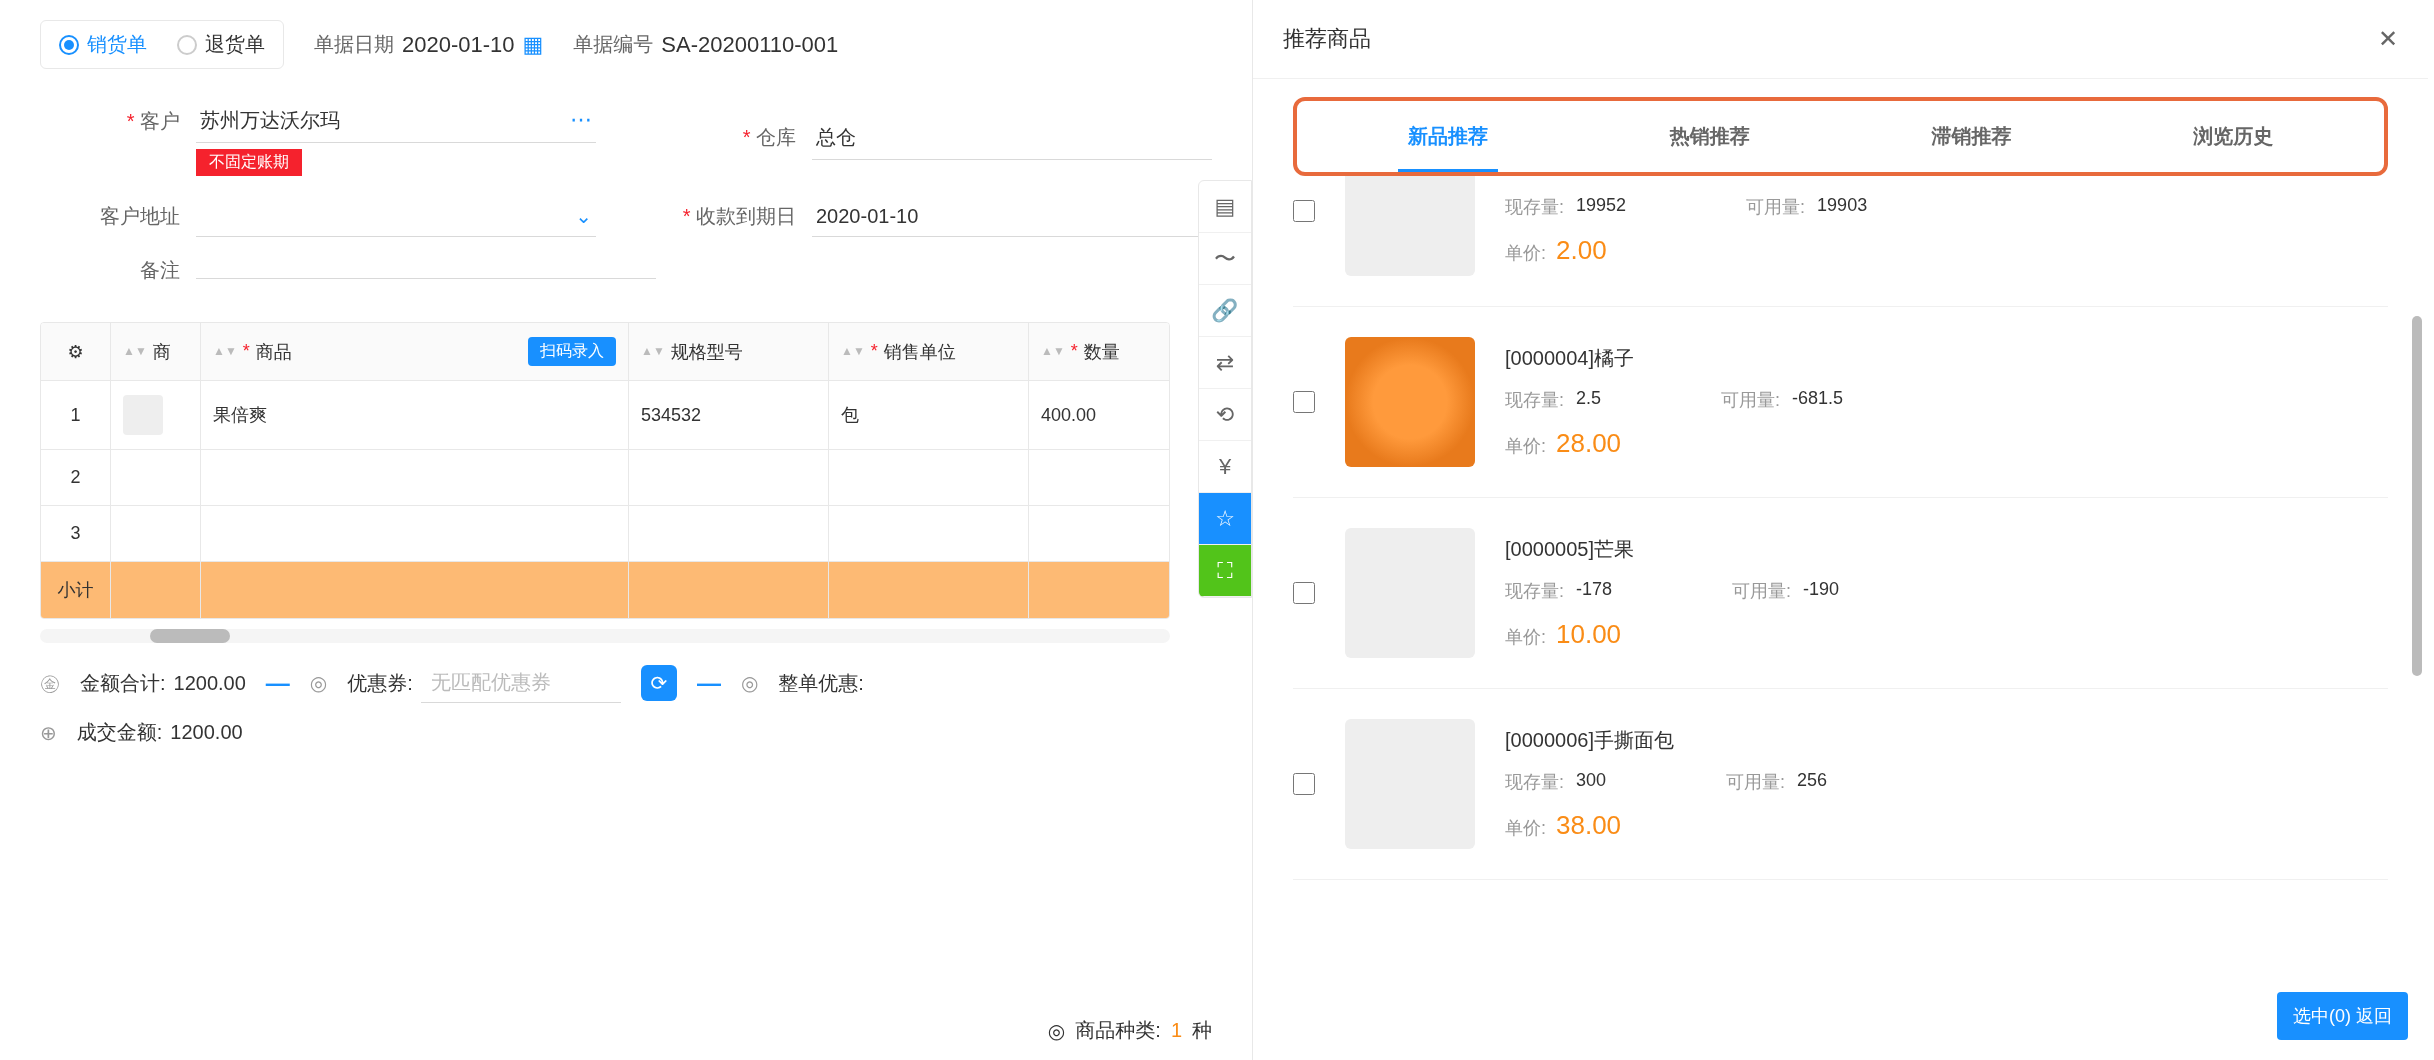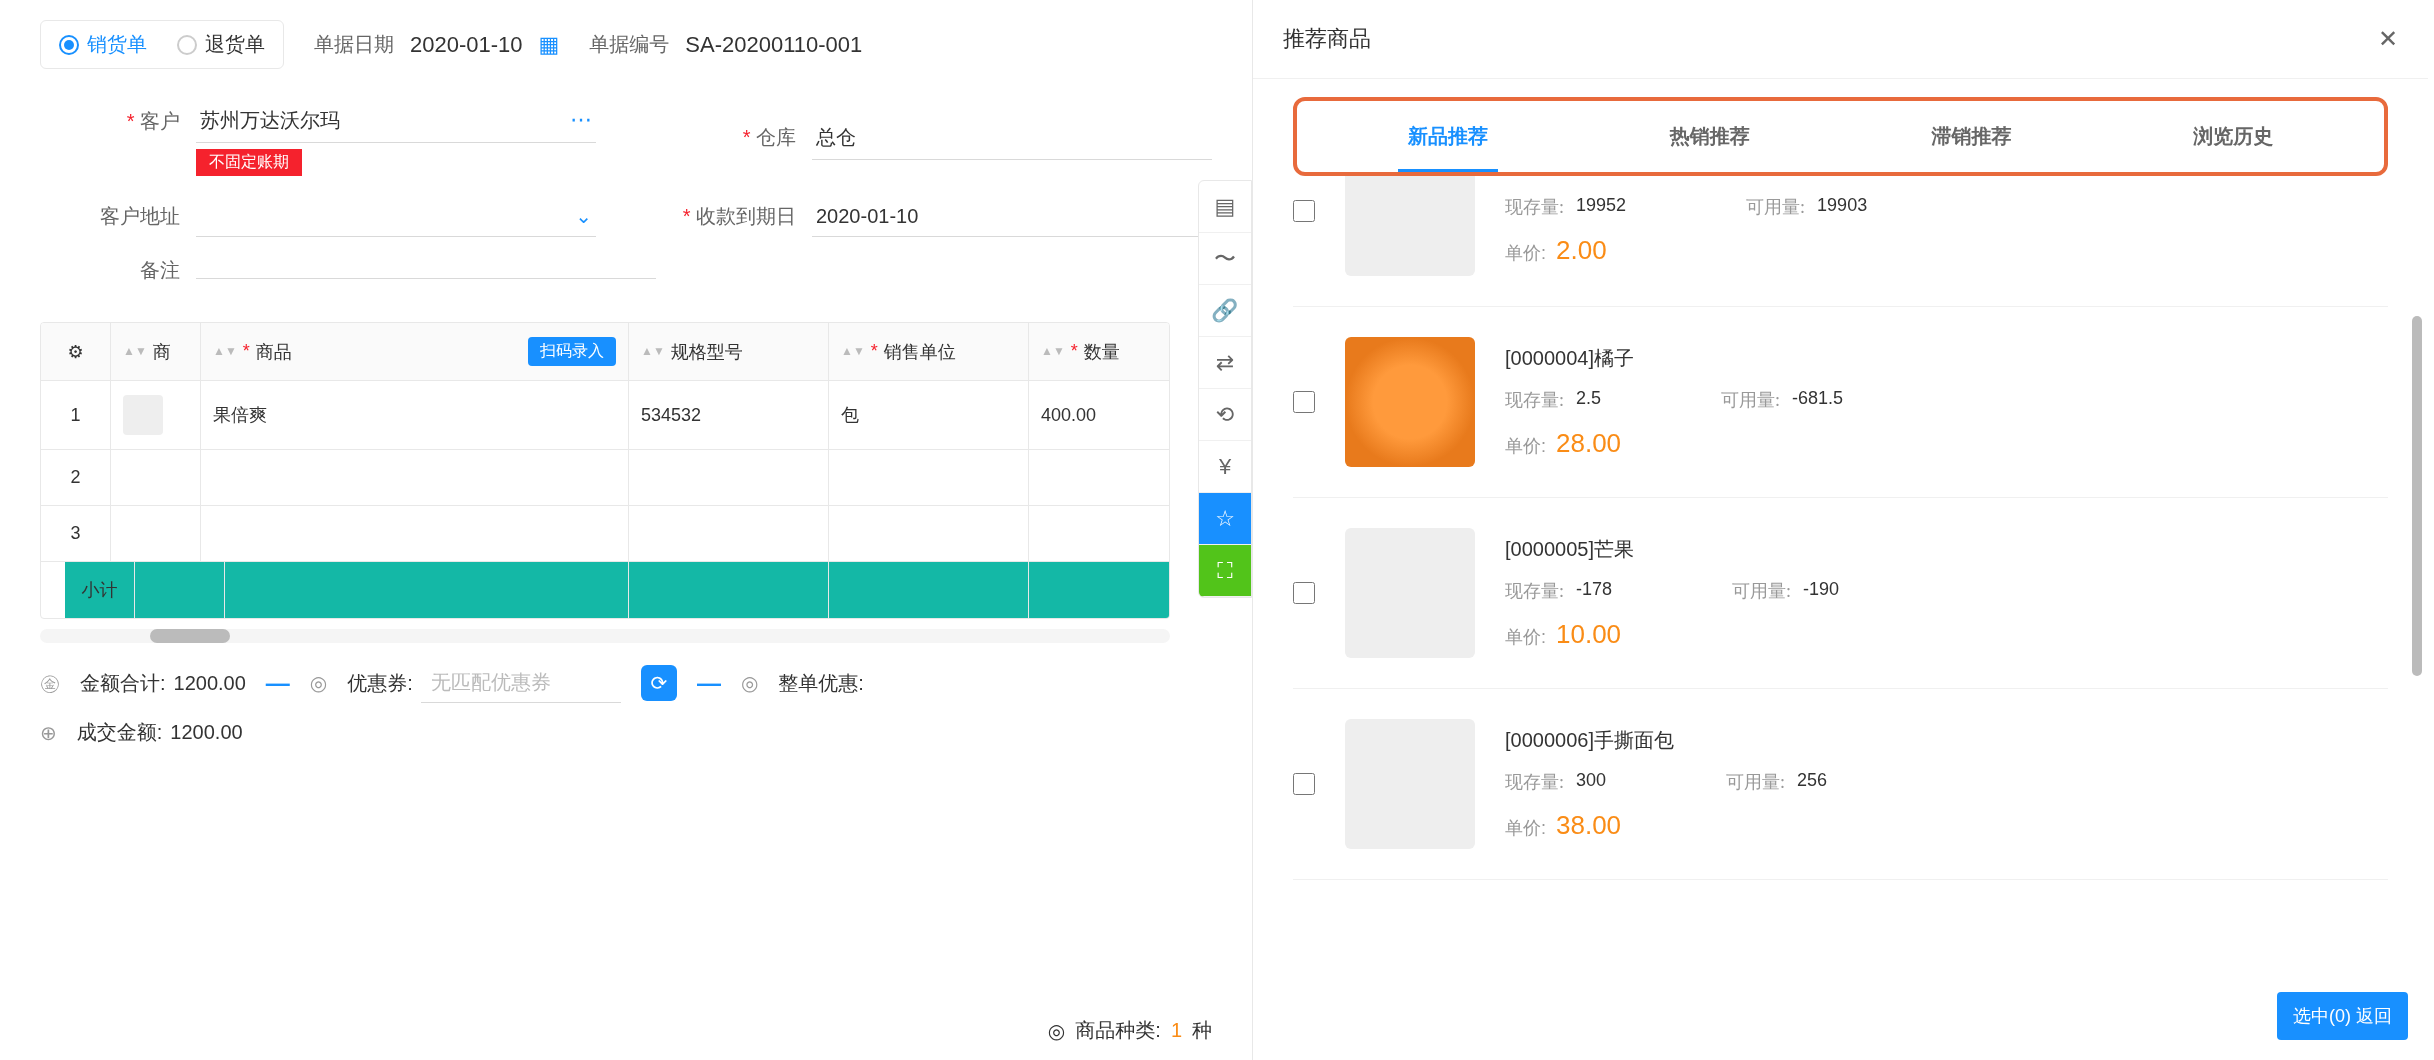--- a/index.html
+++ b/index.html
@@ -9,21 +9,21 @@
 .right-pane { width: 1179px; border-left: 1px solid #e8e8e8; display: flex; flex-direction: column; position: relative; }
 
 
 .top-row { display: flex; align-items: center; gap: 30px; margin-bottom: 30px; }
 .order-tabs { display: flex; align-items: center; border: 1px solid #e8e8e8; border-radius: 6px; padding: 10px 18px; gap: 30px; }
 .radio { display: flex; align-items: center; gap: 8px; font-size: 20px; cursor: pointer; }
 .radio-circle { width: 20px; height: 20px; border: 2px solid #ccc; border-radius: 50%; display: inline-flex; align-items: center; justify-content: center; }
 .radio.active .radio-circle { border-color: #1890ff; }
 .radio.active .radio-circle::after { content: ""; width: 10px; height: 10px; background: #1890ff; border-radius: 50%; }
 .radio.active span.lbl { color: #1890ff; }
-.meta-field { display: flex; align-items: center; gap: 16px; font-size: 20px; }
+.meta-field { display: flex; align-items: center; gap: 8px; font-size: 20px; }
 .meta-field .label { color: #666; }
 .meta-field .value { color: #333; font-size: 22px; }
 .cal-icon { color: #1890ff; font-size: 22px; }
 
 
 .form-grid { display: grid; grid-template-columns: 1fr 1fr; gap: 20px 60px; margin-bottom: 38px; }
 .form-row { display: flex; align-items: center; gap: 16px; }
 .form-label { width: 140px; text-align: right; color: #666; font-size: 20px; }
 .req::before { content: "* "; color: #f5222d; }
 .form-input { flex: 1; border: none; border-bottom: 1px solid #d9d9d9; padding: 8px 4px; font-size: 20px; position: relative; }
@@ -45,21 +45,21 @@
 .th .sort { color: #bbb; font-size: 12px; display: inline-flex; flex-direction: column; line-height: 7px; }
 .col-gear { width: 70px; justify-content: center; }
 .col-thumb { width: 90px; }
 .col-prod { flex: 1; min-width: 280px; }
 .col-spec { width: 200px; }
 .col-unit { width: 200px; }
 .col-qty { width: 140px; }
 .scan-btn { background: #1890ff; color: #fff; padding: 4px 12px; border-radius: 4px; font-size: 16px; margin-left: auto; }
 .tbl-body .tr { display: flex; border-bottom: 1px solid #e8e8e8; min-height: 56px; }
 .tbl-body .tr:last-child { border-bottom: none; }
-.subtotal-row { background: #14b8a6; margin-left: 24px; }
+.subtotal-row { background: #fdba74; }
 .thumb { width: 40px; height: 40px; background: #eee; border-radius: 4px; }
 .hscroll { height: 14px; background: #f5f5f5; position: relative; border-radius: 7px; margin-bottom: 20px; width: 1130px; }
 .hscroll::after { content: ""; position: absolute; left: 110px; width: 80px; height: 14px; background: #bbb; border-radius: 7px; }
 
 
 .totals { display: flex; align-items: center; gap: 20px; flex-wrap: wrap; margin-bottom: 16px; font-size: 20px; }
 .totals .pair { display: flex; align-items: center; gap: 8px; }
 .totals .ic { color: #999; }
 .totals .dash { color: #1890ff; font-weight: bold; font-size: 24px; }
 .coupon-input { border-bottom: 1px solid #d9d9d9; padding: 6px 10px; color: #bbb; width: 200px; }
@@ -79,21 +79,21 @@
 
 .prod-list { flex: 1; overflow-y: auto; padding: 0 40px; position: relative; }
 .prod-item { display: flex; align-items: center; gap: 30px; padding: 30px 0; border-bottom: 1px solid #f0f0f0; }
 .prod-item input[type="checkbox"] { width: 22px; height: 22px; }
 .prod-img { width: 130px; height: 130px; background: #eee; border-radius: 6px; display: flex; align-items: center; justify-content: center; color: #ccc; font-size: 60px; }
 .prod-img.orange-img { background: radial-gradient(circle, #ff9a3c 40%, #e87a1c 70%); }
 .prod-info { flex: 1; display: flex; flex-direction: column; gap: 16px; }
 .prod-name { font-size: 20px; }
 .prod-stats { display: flex; gap: 120px; font-size: 18px; }
 .stat { display: flex; gap: 12px; }
-.stat .k { color: #999; font-family: Liberation Serif, serif; }
+.stat .k { color: #999; }
 .price-row .k { color: #999; font-size: 18px; }
 .price-row .v { color: #fa8c16; font-size: 26px; font-weight: 500; margin-left: 10px; }
 
 .vscroll { position: absolute; right: 6px; top: 140px; width: 10px; height: 360px; background: #bbb; border-radius: 5px; }
 
 .bottom-btn { position: absolute; bottom: 20px; right: 20px; background: #1890ff; color: #fff; padding: 12px 16px; border-radius: 4px; font-size: 18px; cursor: pointer; }
 </style>
 </head>
 <body>
 

